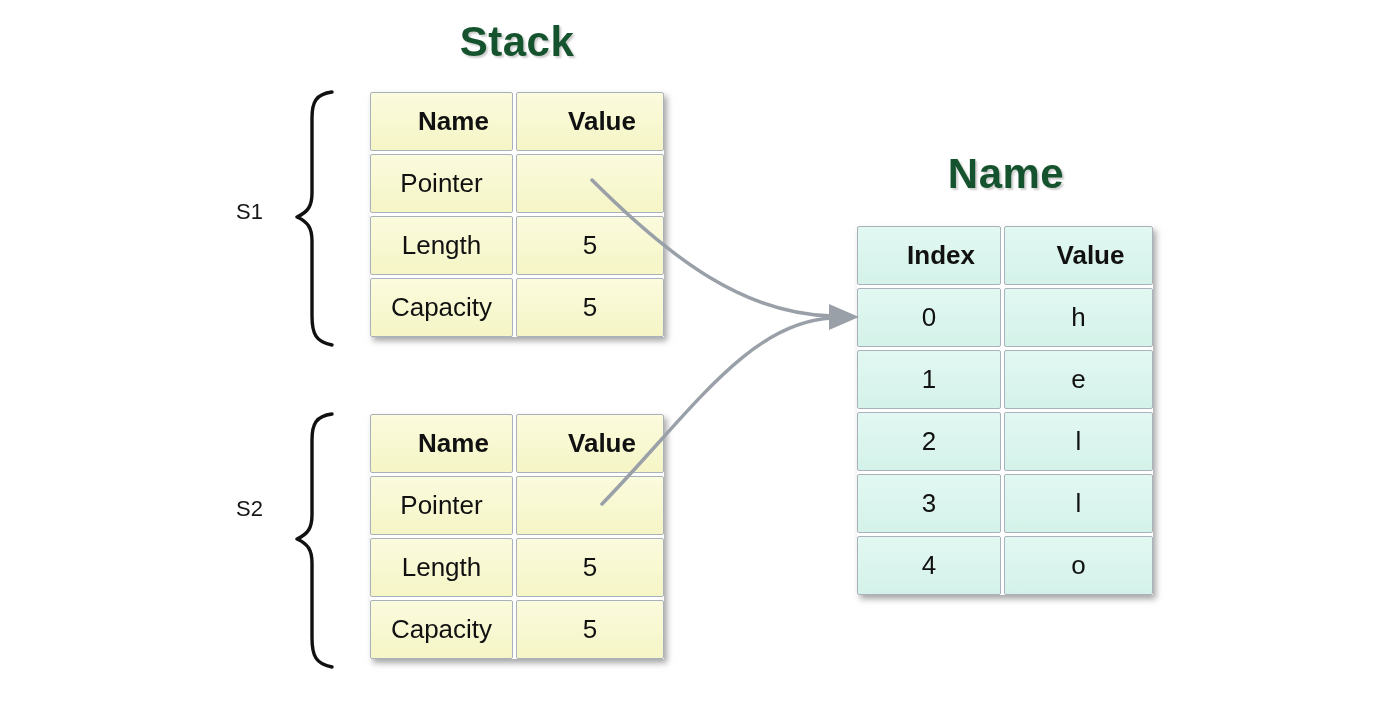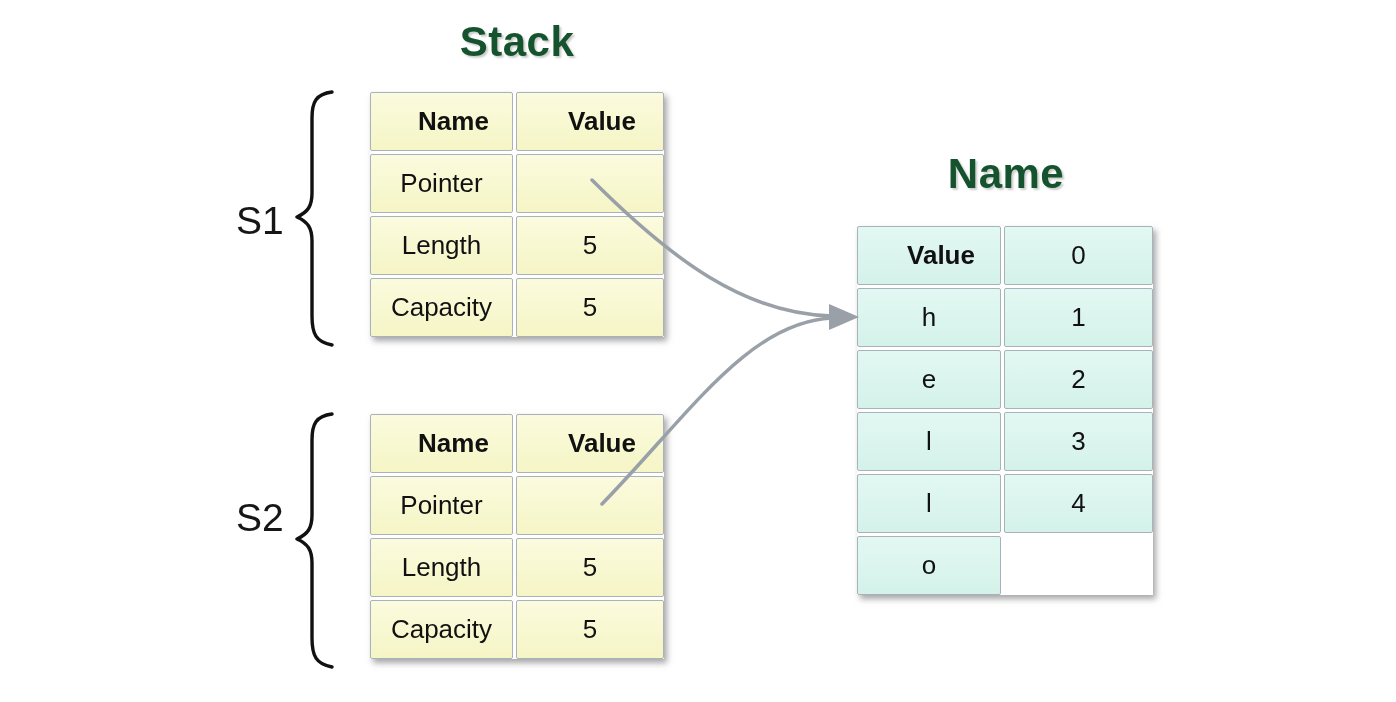--- a/index.html
+++ b/index.html
@@ -49,21 +49,21 @@
   .stack-frame .cell { background: linear-gradient(180deg, #fbfbde 0%, #f5f5c6 100%); }
   .heap-grid   .cell { background: linear-gradient(180deg, #e2f8f2 0%, #d4f2e9 100%); }
   .cell.hdr { font-weight: bold; padding-left: 24px; }
 
   #s1-table { left: 370px; top: 92px; }
   #s2-table { left: 370px; top: 414px; }
   #heap-table { left: 857px; top: 226px; }
 
   .frame-label {
     position: absolute;
-    font-size: 39px;
+    font-size: 22px;
     color: #161616;
   }
   #s1-label { left: 236px; top: 199px; }
   #s2-label { left: 236px; top: 496px; }
 
   .brace-svg { position: absolute; width: 46px; height: 260px; }
   #s1-brace { left: 292px; top: 88px; }
   #s2-brace { left: 292px; top: 410px; }
 
   #arrow-layer {
@@ -109,20 +109,21 @@
     <div class="cell hdr">Value</div>
     <div class="cell">Pointer</div>
     <div class="cell"></div>
     <div class="cell">Length</div>
     <div class="cell">5</div>
     <div class="cell">Capacity</div>
     <div class="cell">5</div>
   </div>
 
   <div class="mem-table heap-grid" id="heap-table">
+    <div class="cell hdr">Index</div>
     <div class="cell hdr">Value</div>
     <div class="cell">0</div>
     <div class="cell">h</div>
     <div class="cell">1</div>
     <div class="cell">e</div>
     <div class="cell">2</div>
     <div class="cell">l</div>
     <div class="cell">3</div>
     <div class="cell">l</div>
     <div class="cell">4</div>

